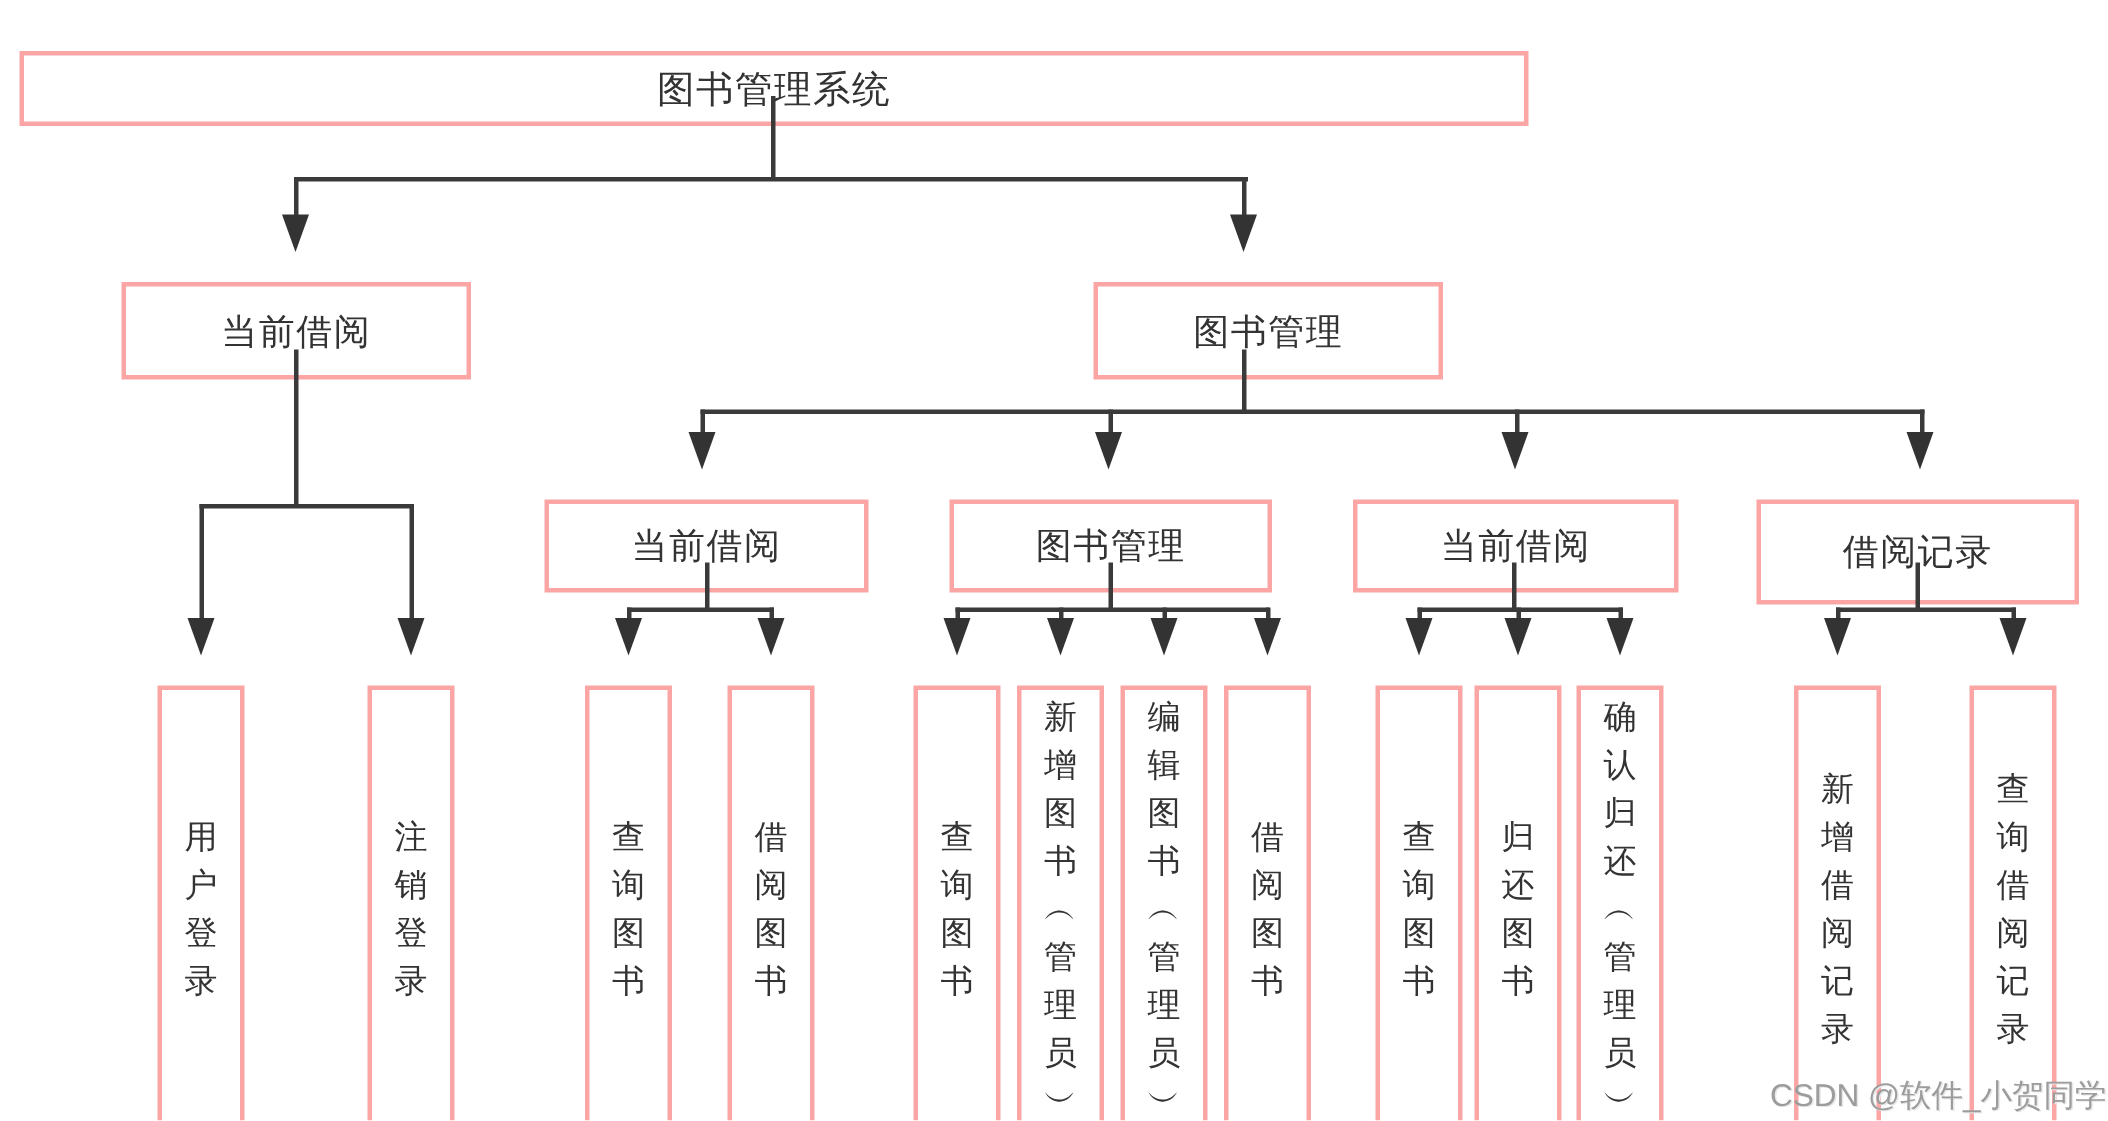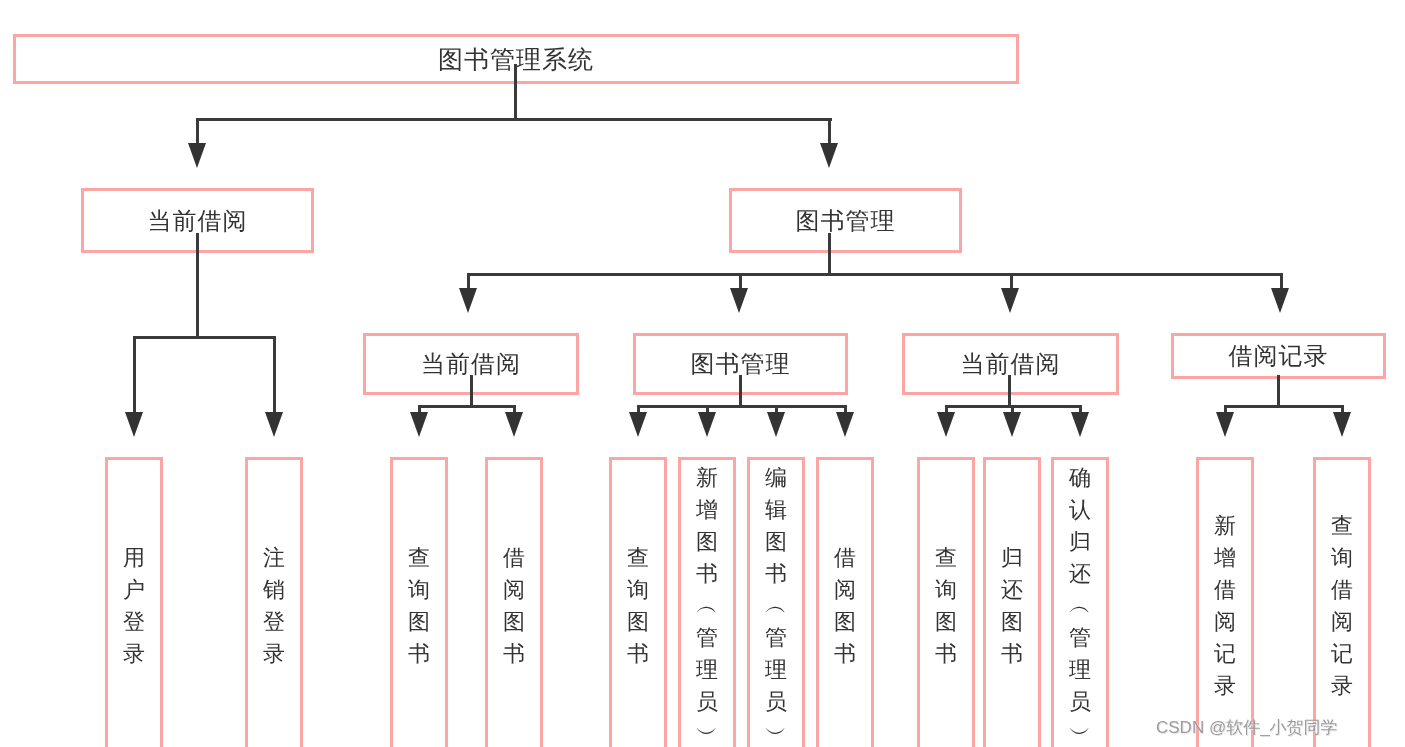--- a/index.html
+++ b/index.html
@@ -46,43 +46,43 @@
   .ar {
     position: absolute;
     width: 0;
     height: 0;
     border-left: 9px solid transparent;
     border-right: 9px solid transparent;
     border-top: 25px solid #333333;
   }
   .watermark {
     position: absolute;
-    left: 1156px;
+    left: 1180px;
     top: 716px;
     width: 224px;
-    font-size: 17px;
+    font-size: 21px;
     color: #9c9c9c;
     text-shadow: 1px 1px 0 #e8e8e8;
     white-space: nowrap;
   }
 </style>
 </head>
 <body>
 
 <div class="canvas">
 
   <div class="box root-box" style="left:13px;top:14px;width:1006px;height:50px">图书管理系统</div>
 
   <div class="box" style="left:81px;top:168px;width:233px;height:65px">当前借阅</div>
   <div class="box" style="left:729px;top:168px;width:233px;height:65px">图书管理</div>
 
   <div class="box" style="left:363px;top:313px;width:216px;height:62px">当前借阅</div>
   <div class="box" style="left:633px;top:313px;width:215px;height:62px">图书管理</div>
   <div class="box" style="left:902px;top:313px;width:217px;height:62px">当前借阅</div>
-  <div class="box" style="left:1171px;top:313px;width:215px;height:46px">借阅记录</div>
+  <div class="box" style="left:1171px;top:313px;width:215px;height:70px">借阅记录</div>
 
   <div class="box leaf" style="left:105px">
       <span>用</span>
       <span>户</span>
       <span>登</span>
       <span>录</span>
     </div>
   <div class="box leaf" style="left:245px">
       <span>注</span>
       <span>销</span>

